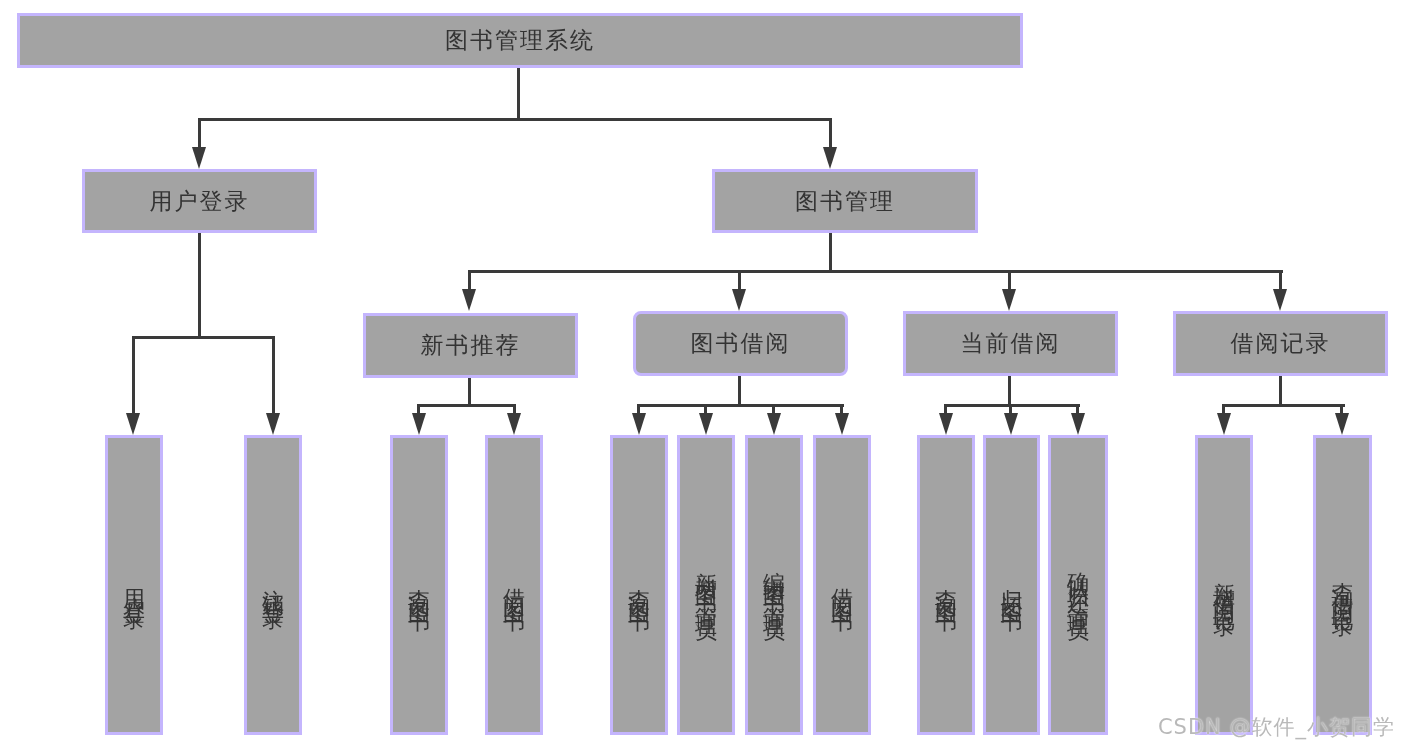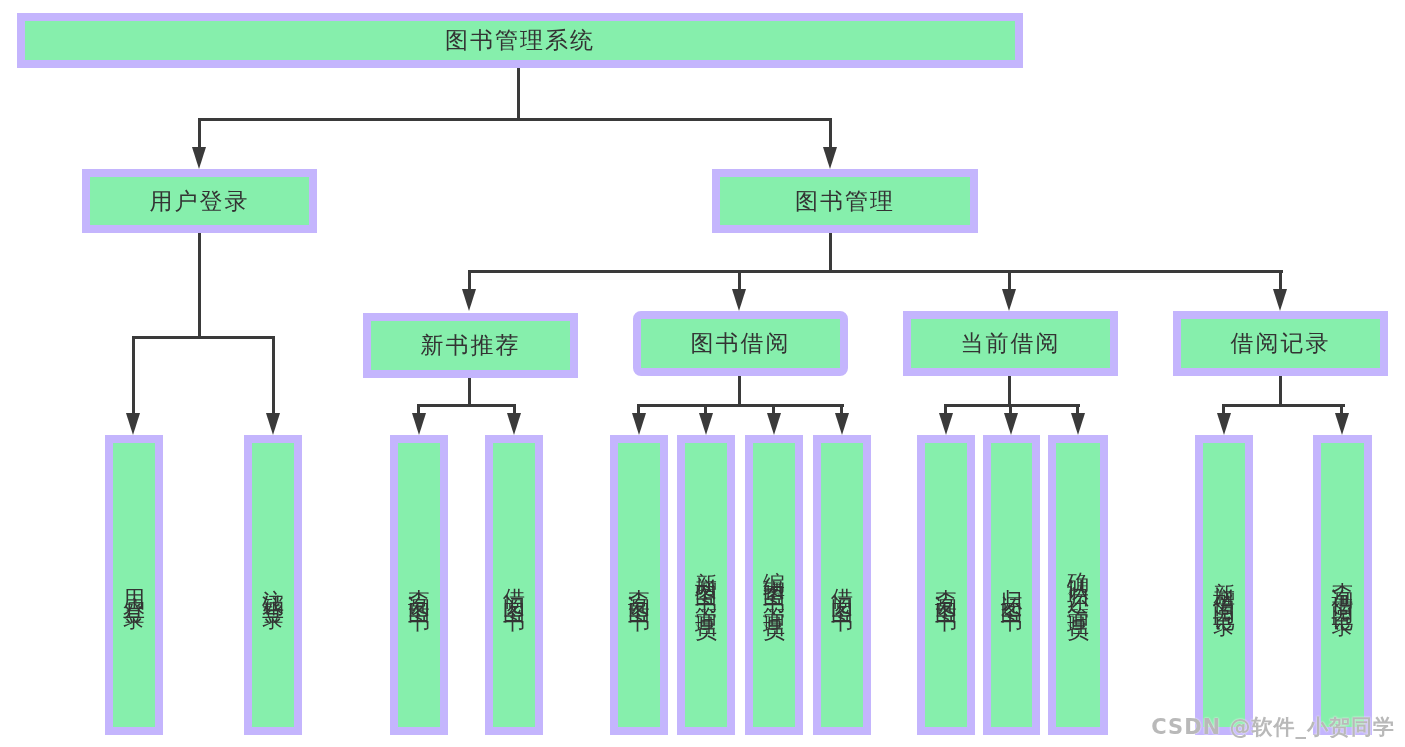--- a/index.html
+++ b/index.html
@@ -7,22 +7,22 @@
     position: relative;
     width: 1405px;
     height: 747px;
     background: #ffffff;
     font-family: "DejaVu Sans", "Liberation Sans", sans-serif;
     overflow: hidden;
   }
   .box {
     position: absolute;
     box-sizing: border-box;
-    background: #86efac;
-    border: 8px solid #c4b5fd;
+    background: #a3a3a3;
+    border: 3px solid #c4b5fd;
     display: flex;
     align-items: center;
     justify-content: center;
     color: #333333;
     font-size: 23px;
     letter-spacing: 2px;
     white-space: nowrap;
     z-index: 2;
   }
   .vbox {
@@ -48,21 +48,20 @@
   }
   .watermark {
     position: absolute;
     right: 10px;
     bottom: 6px;
     color: #b9b9b9;
     font-size: 21px;
     letter-spacing: 1px;
     z-index: 3;
     text-shadow: 0 0 2px #ffffff;
-    font-weight: bold;
   }
 </style>
 </head>
 <body>
 
 <div id="stage">
 
   <div class="box" style="left:17px; top:13px; width:1006px; height:55px;">
     <span>图书管理系统</span>
   </div>

